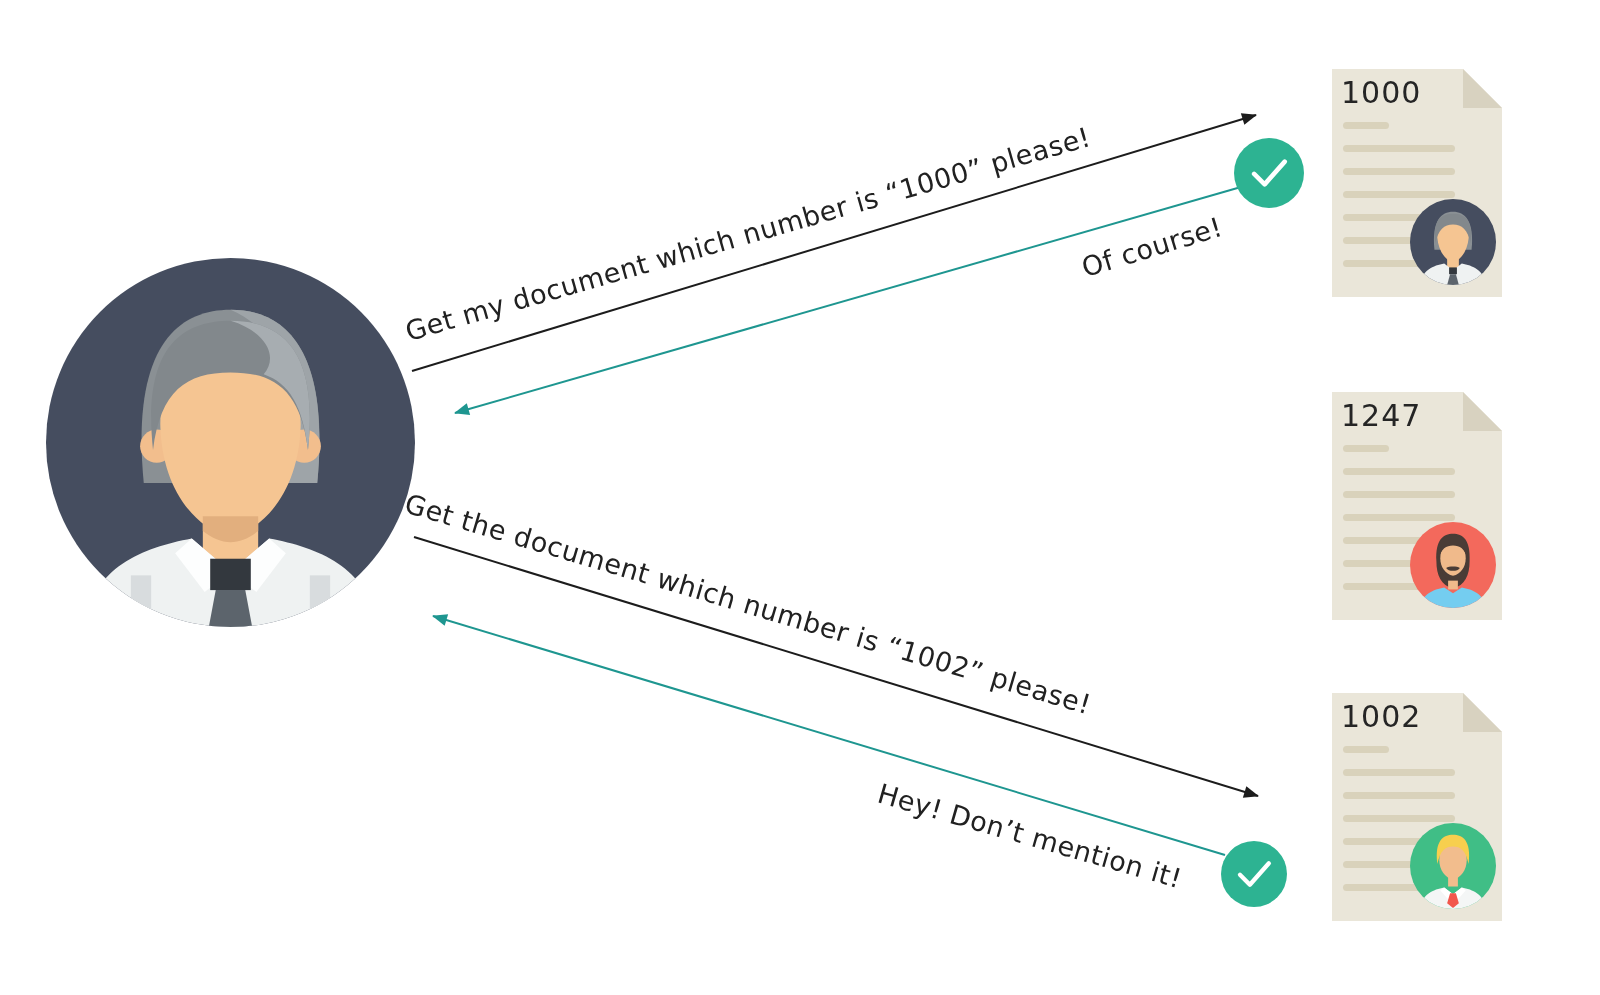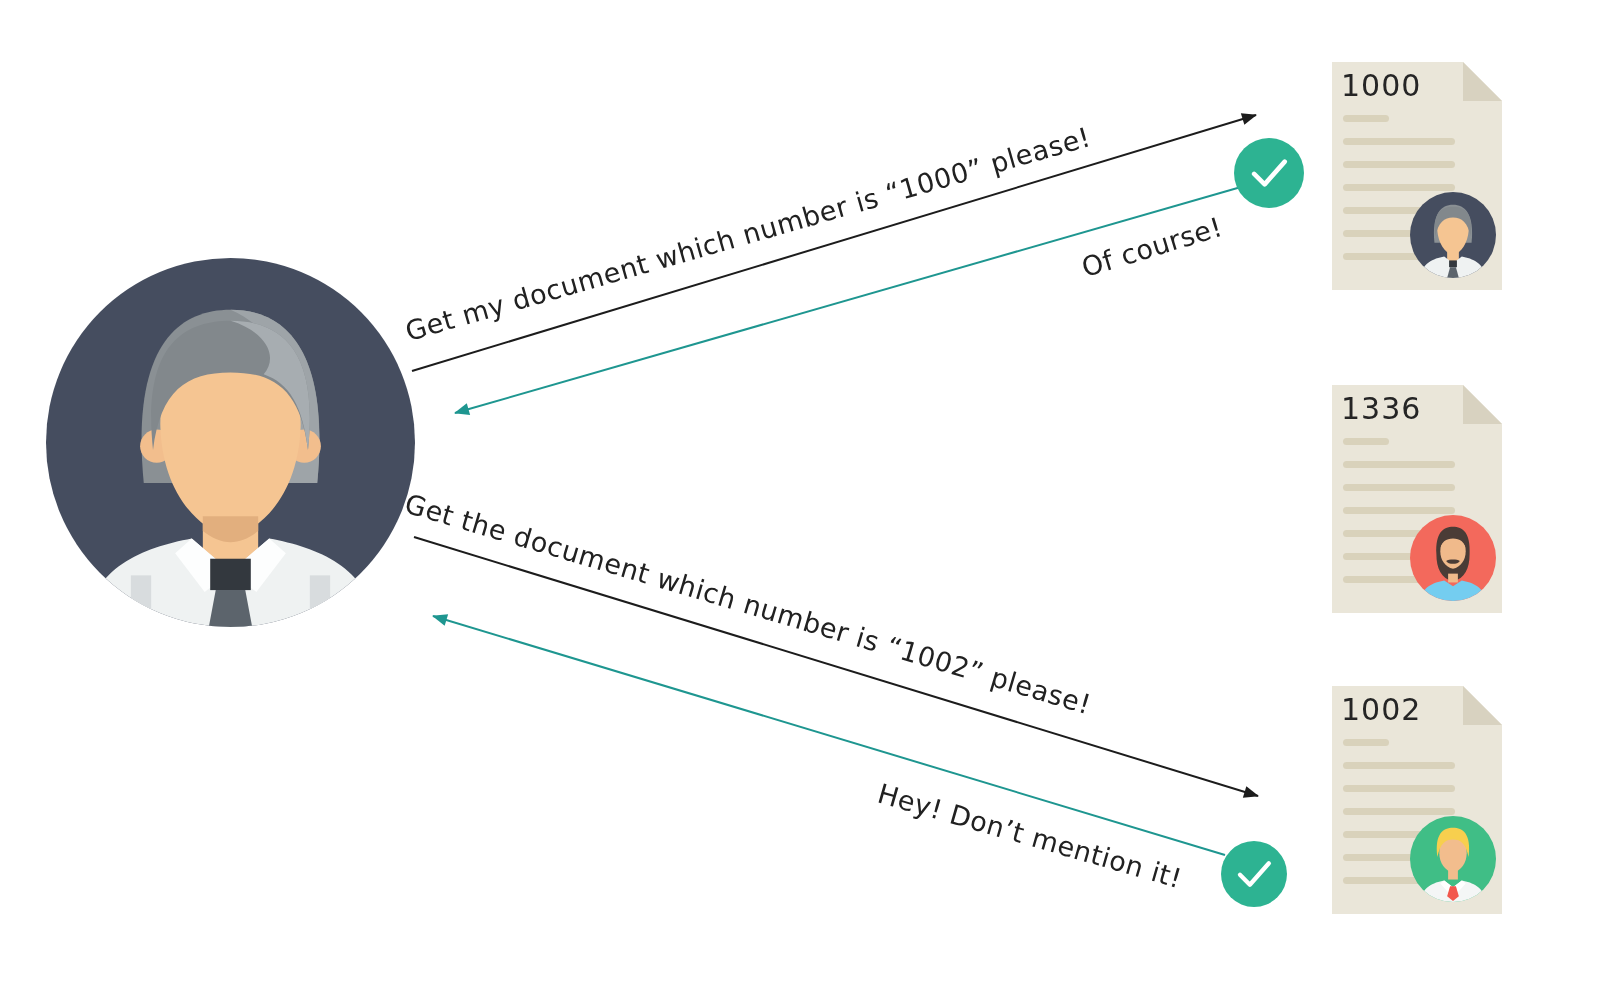--- a/index.html
+++ b/index.html
@@ -18,21 +18,21 @@
     color:#212121;
     letter-spacing:0.5px;
     white-space:nowrap;
     transform:translate(-50%,-50%) rotate(var(--rot));
   }
 
   
   .user-avatar { position:absolute; left:46px; top:258px; width:369px; height:369px; }
 
   
-  .doc { position:absolute; width:170px; height:228px; }
+  .doc { position:absolute; width:170px; height:228px;margin-top:7px; }
   .doc-bg { position:absolute; left:0; top:0; width:170px; height:228px; }
   .doc-num {
     position:absolute; left:9px; top:6px;
     font-size:30px; color:#252525; letter-spacing:1px;
   }
   .doc-lines { position:absolute; left:11px; top:53px; }
   .dl { height:7px; border-radius:3.5px; background:#d9d2bb; margin-bottom:16px; }
   .doc-avatar { position:absolute; left:78px; top:130px; width:86px; height:86px; }
 
   
@@ -136,21 +136,21 @@
         <path d="M41 77 L47 77 L50 88 L44 92 L38 88 Z" fill="#5c646c"></path>
       </g>
     </svg>
   </div>
 
   <div class="doc" style="left:1332px; top:385px">
     <svg class="doc-bg" viewBox="0 0 170 228">
       <path d="M0 0 H131 L170 39 V228 H0 Z" fill="#eae6d9"></path>
       <path d="M131 0 V39 H170 Z" fill="#d8d2c0"></path>
     </svg>
-    <div class="doc-num">1336</div>
+    <div class="doc-num">1247</div>
     <div class="doc-lines">
       <div class="dl" style="width:46px"></div>
       <div class="dl" style="width:112px"></div>
       <div class="dl" style="width:112px"></div>
       <div class="dl" style="width:112px"></div>
       <div class="dl" style="width:112px"></div>
       <div class="dl" style="width:112px"></div>
       <div class="dl" style="width:88px"></div>
     </div>
     <svg class="doc-avatar" viewBox="0 0 88 88">

